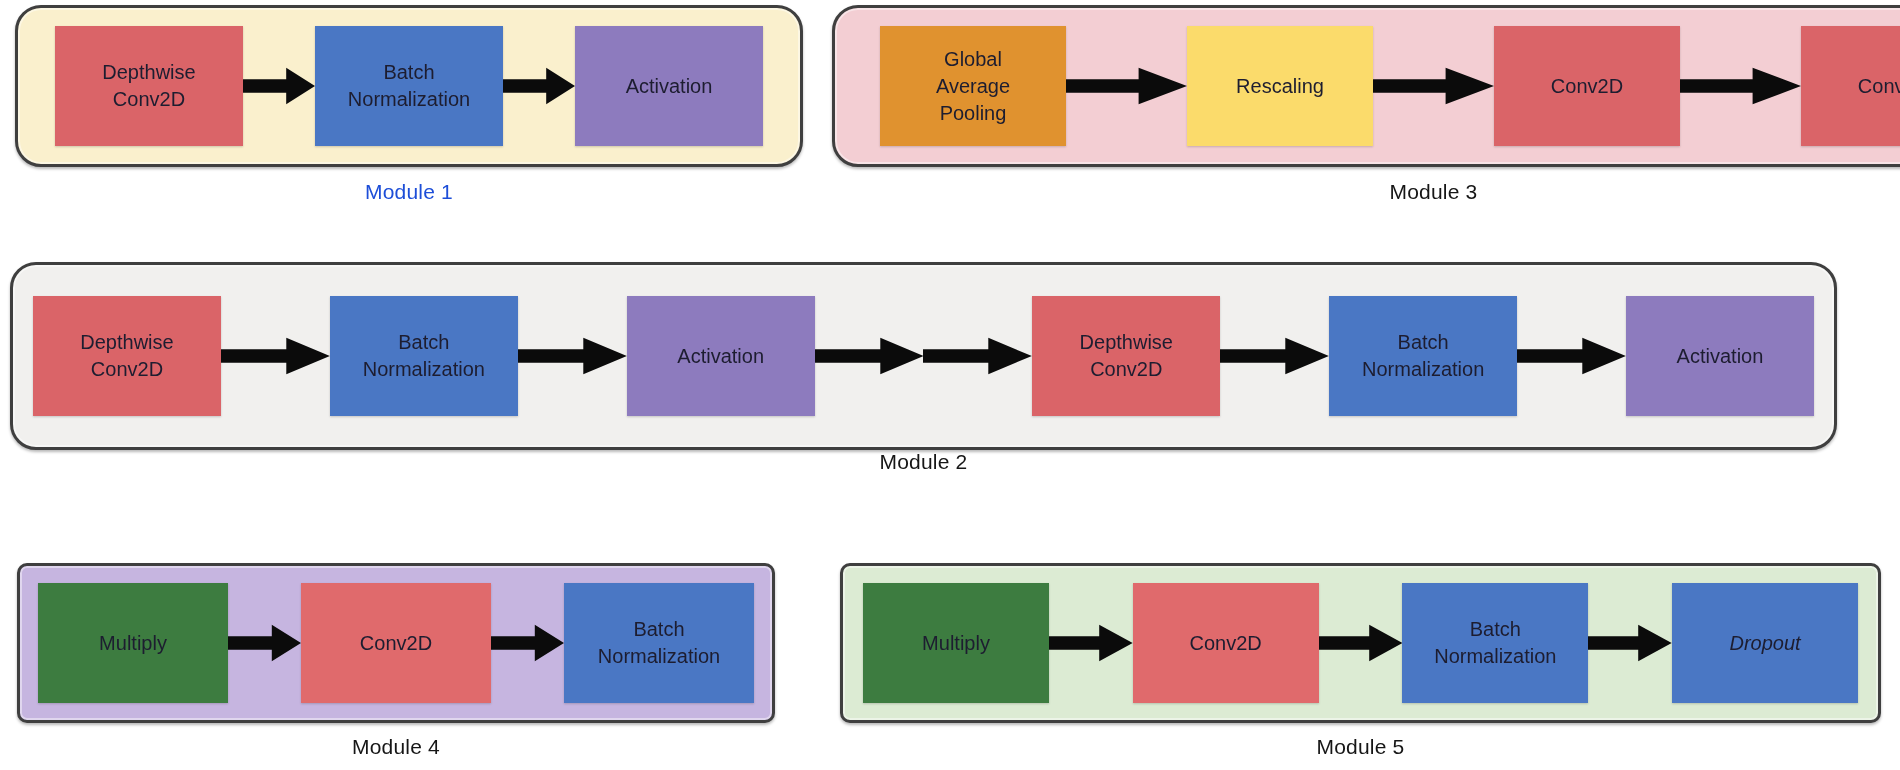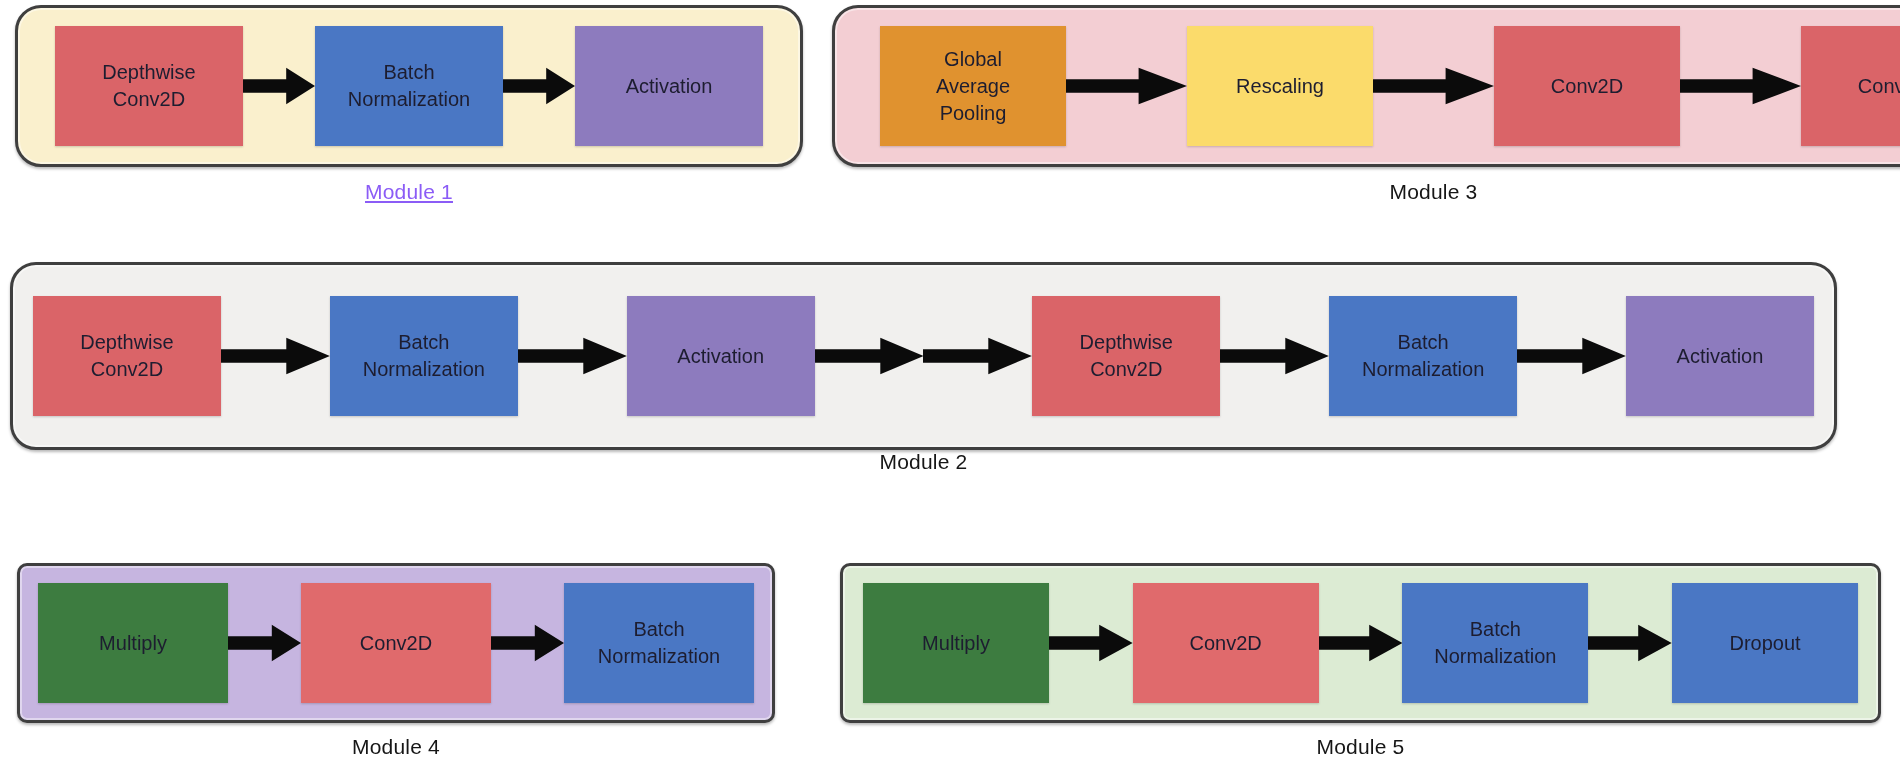--- a/index.html
+++ b/index.html
@@ -95,21 +95,21 @@
         </div>
         <div class="node" style="background: rgb(74, 119, 196); color: rgb(29, 29, 48);">Batch
 Normalization</div>
         <div class="arrow">
           <svg viewBox="0 0 100 46" preserveAspectRatio="none" aria-hidden="true">
             <path d="M0 16 H60 V4 L100 23 L60 42 V30 H0 Z" fill="#0b0b0b"></path>
           </svg>
         </div>
         <div class="node" style="background: rgb(141, 123, 190); color: rgb(29, 29, 48);">Activation</div>
       </div>
-    <figcaption class="module-label" style="color: #8b5cf6; text-decoration: underline;">Module 1</figcaption>
+    <figcaption class="module-label" style="color: #1d4ed8;">Module 1</figcaption>
   </figure>
 
   <figure class="module m3">
     <div class="module-box" style="background: rgb(243, 206, 211); border-color: rgb(63, 63, 63);">
         <div class="node" style="background: rgb(224, 146, 47); color: rgb(29, 29, 48);">Global
 Average
 Pooling</div>
         <div class="arrow">
           <svg viewBox="0 0 100 46" preserveAspectRatio="none" aria-hidden="true">
             <path d="M0 16 H60 V4 L100 23 L60 42 V30 H0 Z" fill="#0b0b0b"></path>
@@ -212,18 +212,18 @@
             <path d="M0 16 H60 V4 L100 23 L60 42 V30 H0 Z" fill="#0b0b0b"></path>
           </svg>
         </div>
         <div class="node" style="background: rgb(74, 119, 196); color: rgb(29, 29, 48);">Batch
 Normalization</div>
         <div class="arrow">
           <svg viewBox="0 0 100 46" preserveAspectRatio="none" aria-hidden="true">
             <path d="M0 16 H60 V4 L100 23 L60 42 V30 H0 Z" fill="#0b0b0b"></path>
           </svg>
         </div>
-        <div class="node" style="background: rgb(74, 119, 196); color: rgb(29, 29, 48);">Dropout</div>
+        <div class="node" style="background: rgb(74, 119, 196); color: rgb(29, 29, 48); font-style: italic;">Dropout</div>
       </div>
     <figcaption class="module-label" style="color: rgb(22, 22, 22);">Module 5</figcaption>
   </figure>
 
 </div>
 
 </body></html>

